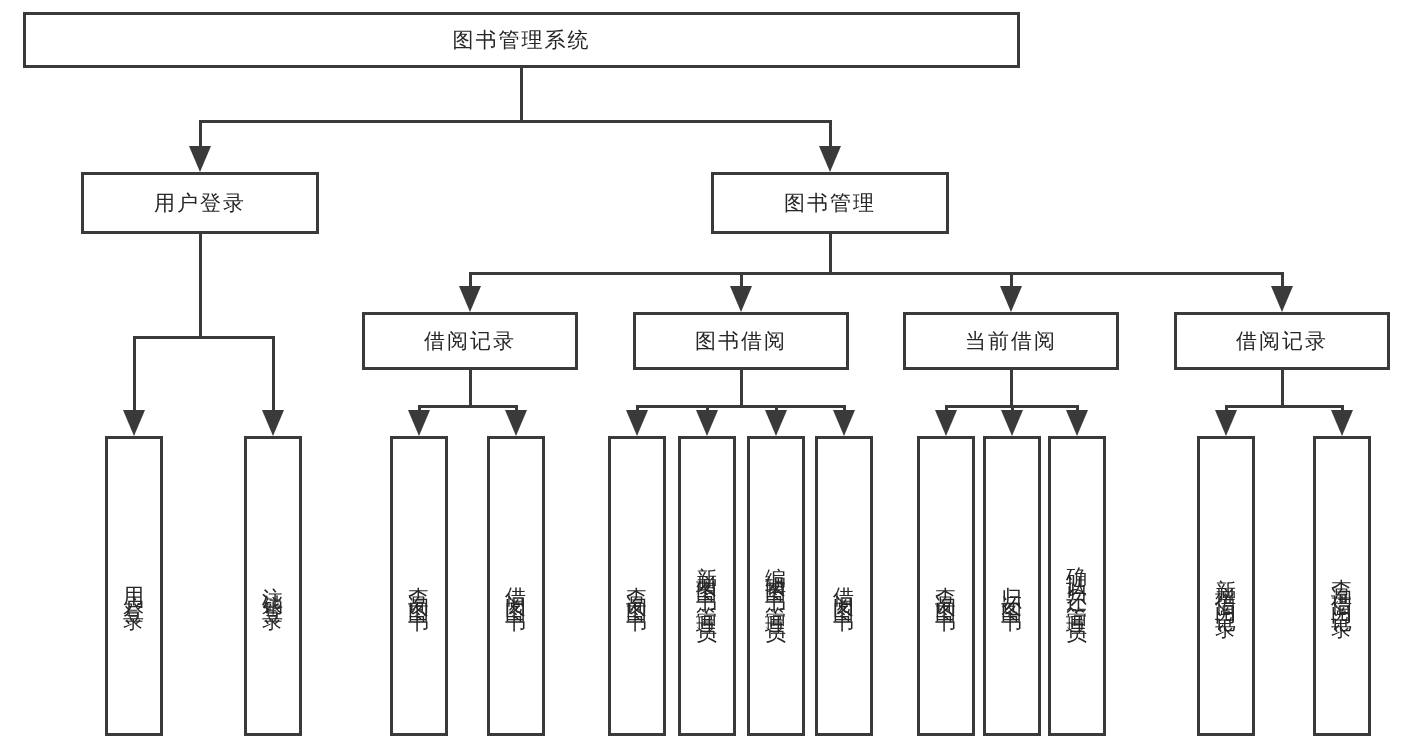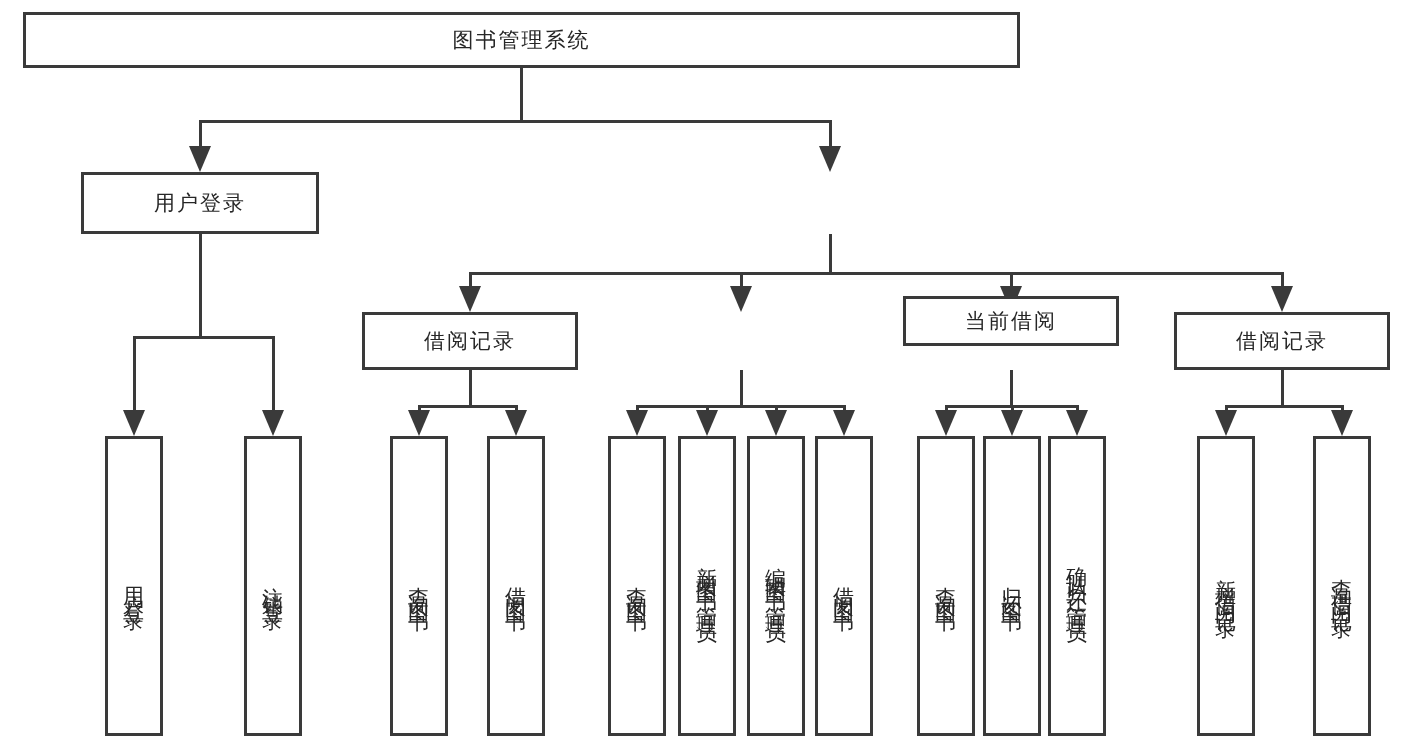--- a/index.html
+++ b/index.html
@@ -124,23 +124,25 @@
   <div class="vline" style="left:1281px;top:370px;height:37px"></div>
   <div class="hline" style="left:1225px;top:405px;width:118px"></div>
   <div class="vline" style="left:1225px;top:405px;height:10px"></div>
   <div class="vline" style="left:1341px;top:405px;height:10px"></div>
   <div class="arrow" style="left:1215px;top:410px"></div>
   <div class="arrow" style="left:1331px;top:410px"></div>
 
   <div class="node" style="left:23px;top:12px;width:997px;height:56px">图书管理系统</div>
 
   <div class="node" style="left:81px;top:172px;width:238px;height:62px">用户登录</div>
+  <div class="node" style="left:711px;top:172px;width:238px;height:62px">图书管理</div>
 
   <div class="node" style="left:362px;top:312px;width:216px;height:58px">借阅记录</div>
-  <div class="node" style="left:903px;top:296px;width:216px;height:50px">当前借阅</div>
+  <div class="node" style="left:633px;top:312px;width:216px;height:58px">图书借阅</div>
+  <div class="node" style="left:903px;top:312px;width:216px;height:58px">当前借阅</div>
   <div class="node" style="left:1174px;top:312px;width:216px;height:58px">借阅记录</div>
 
   <div class="node" style="left:105px;top:436px;width:58px;height:300px">
     <span class="vtext">用户登录</span>
   </div>
   <div class="node" style="left:244px;top:436px;width:58px;height:300px">
     <span class="vtext">注销登录</span>
   </div>
 
   <div class="node" style="left:390px;top:436px;width:58px;height:300px">

